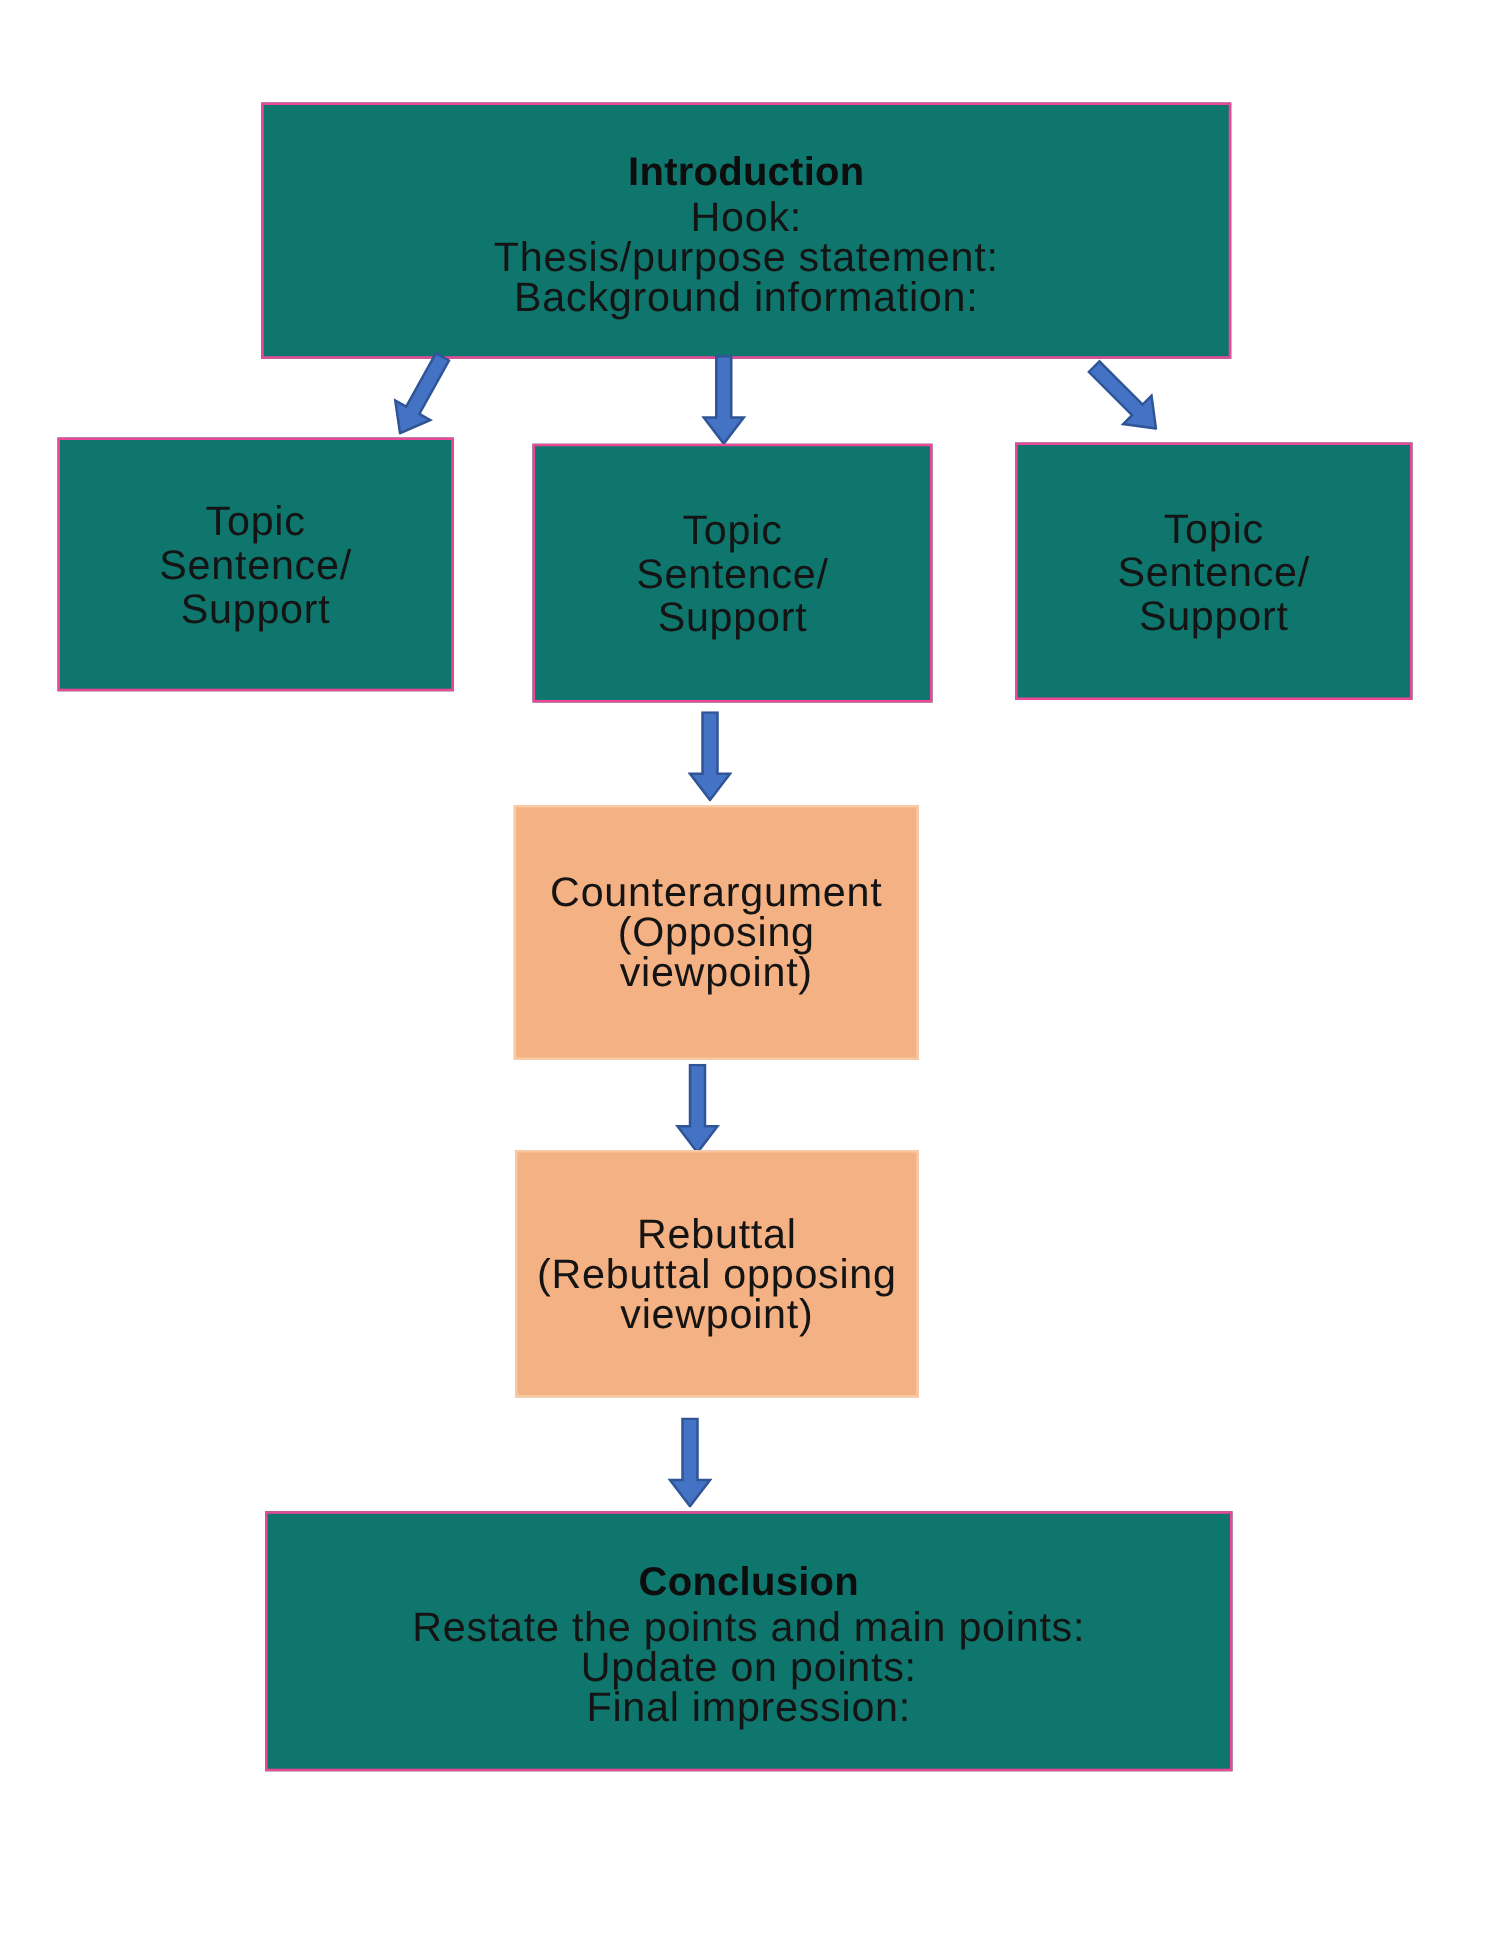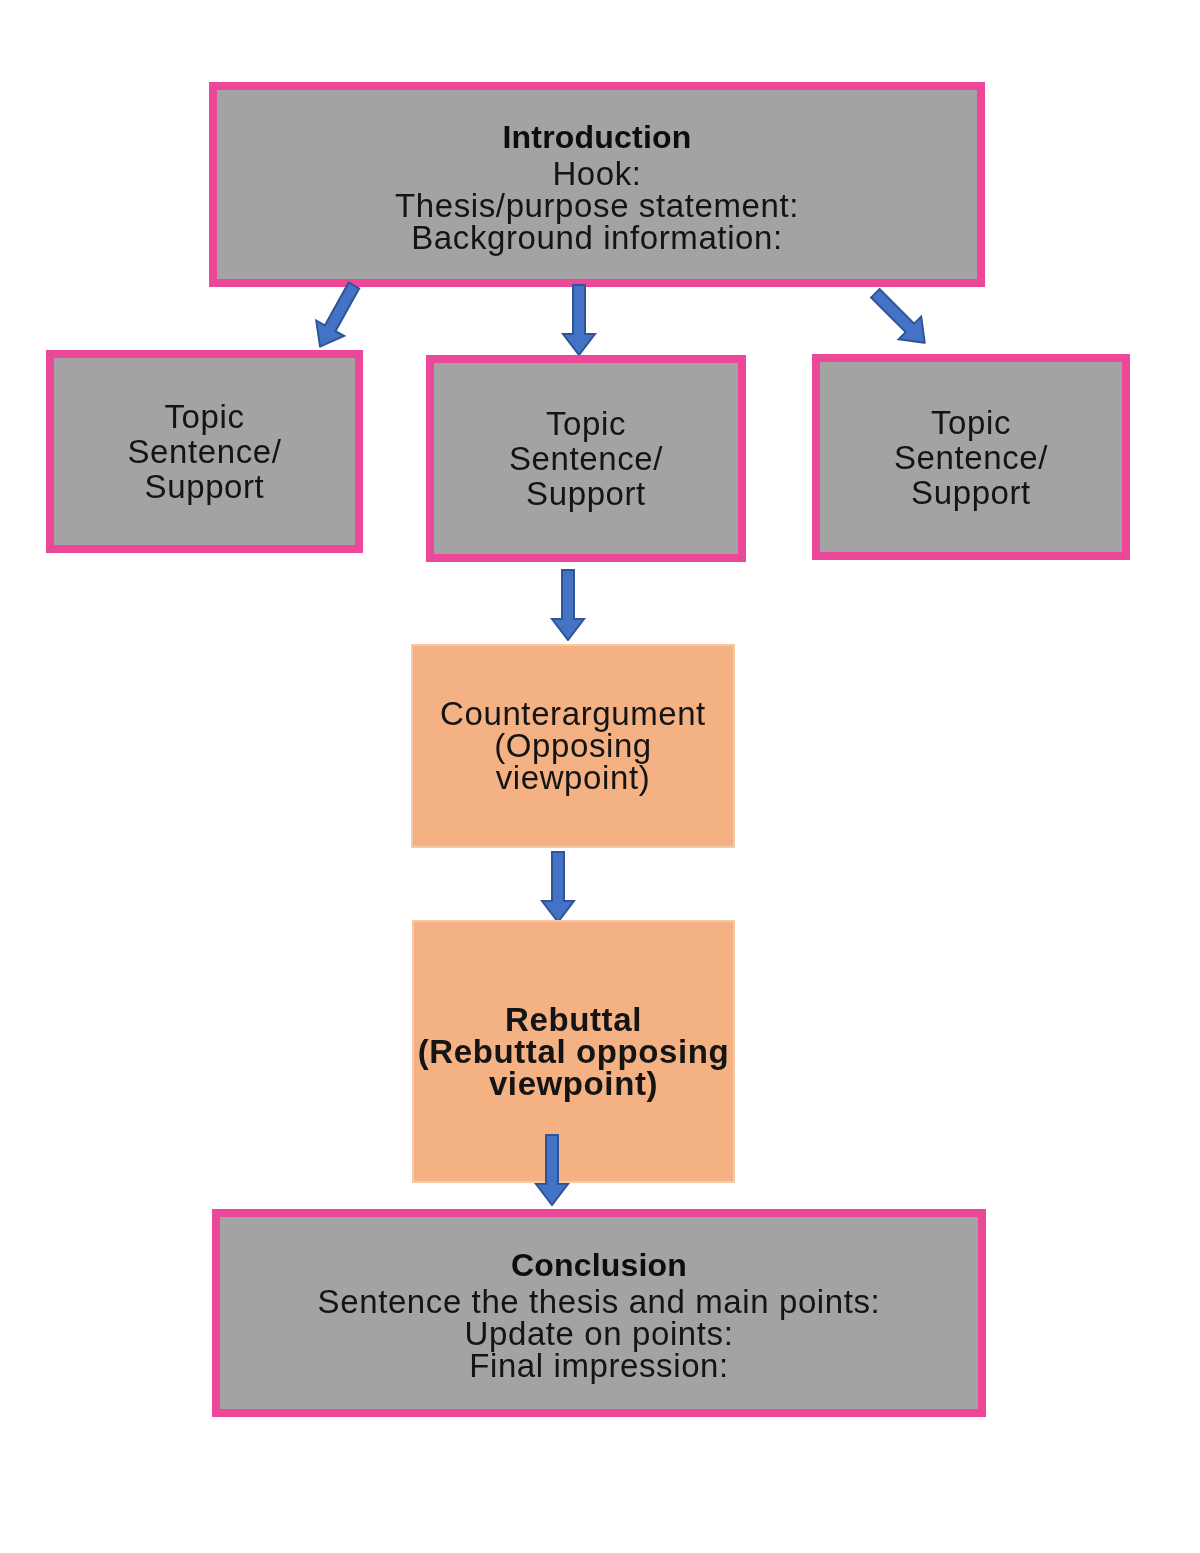--- a/index.html
+++ b/index.html
@@ -14,21 +14,21 @@
   .box {
     position: absolute;
     box-sizing: border-box;
     display: flex;
     flex-direction: column;
     align-items: center;
     justify-content: center;
     text-align: center;
     color: #141414;
   }
-  .blue   { background: #a3a3a3; border: 8px solid #ec4899; }
+  .blue   { background: #0f766e; border: 2px solid #ec4899; }
   .orange { background: #F4B183; border: 2px solid #F7C9A4; }
   .title {
     font-weight: bold;
     font-size: 32px;
     line-height: 42px;
     letter-spacing: 0.2px;
     color: #0d0d0d;
   }
   .line {
     font-size: 33px;
@@ -102,32 +102,32 @@
     <div class="line">Counterargument</div>
     <div class="line">(Opposing viewpoint)</div>
   </div>
 
   <div class="arrow" style="left:540px; top:851px;">
     <svg width="36" height="72" viewBox="0 0 36 72">
       <polygon points="12,1 24,1 24,50 34,50 18,71 2,50 12,50" stroke="#2F5597" stroke-width="2" fill="#4472C4"></polygon>
     </svg>
   </div>
 
-  <div class="box orange" style="left:412px; top:920px; width:323px; height:263px;font-weight:bold;">
+  <div class="box orange" style="left:412px; top:920px; width:323px; height:198px;">
     <div class="line">Rebuttal</div>
     <div class="line">(Rebuttal opposing</div>
     <div class="line">viewpoint)</div>
   </div>
 
   <div class="arrow" style="left:534px; top:1134px;">
     <svg width="36" height="72" viewBox="0 0 36 72">
       <polygon points="12,1 24,1 24,50 34,50 18,71 2,50 12,50" stroke="#2F5597" stroke-width="2" fill="#4472C4"></polygon>
     </svg>
   </div>
 
   <div class="box blue" style="left:212px; top:1209px; width:774px; height:208px;">
     <div class="title">Conclusion</div>
-    <div class="line">Sentence the thesis and main points:</div>
+    <div class="line">Restate the points and main points:</div>
     <div class="line">Update on points:</div>
     <div class="line">Final impression:</div>
   </div>
 
 </div>
 
 </body></html>

